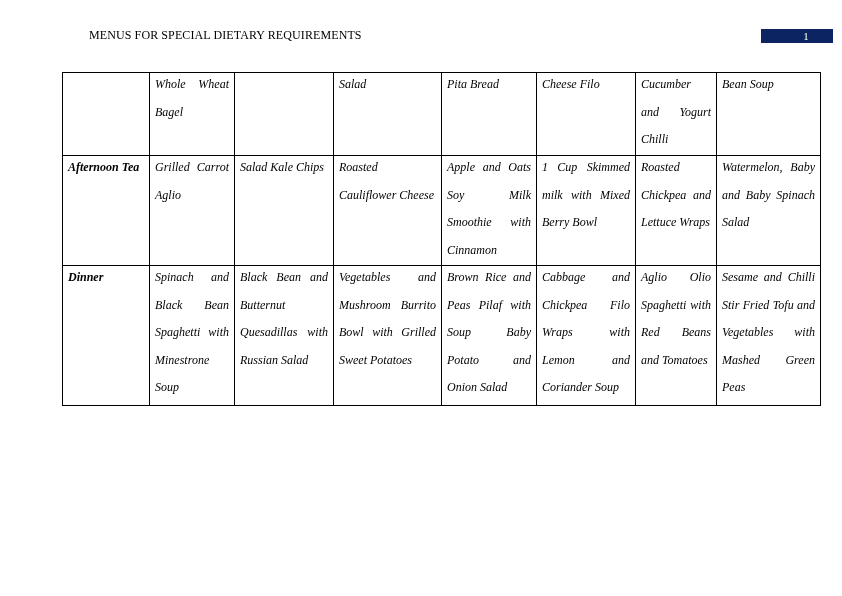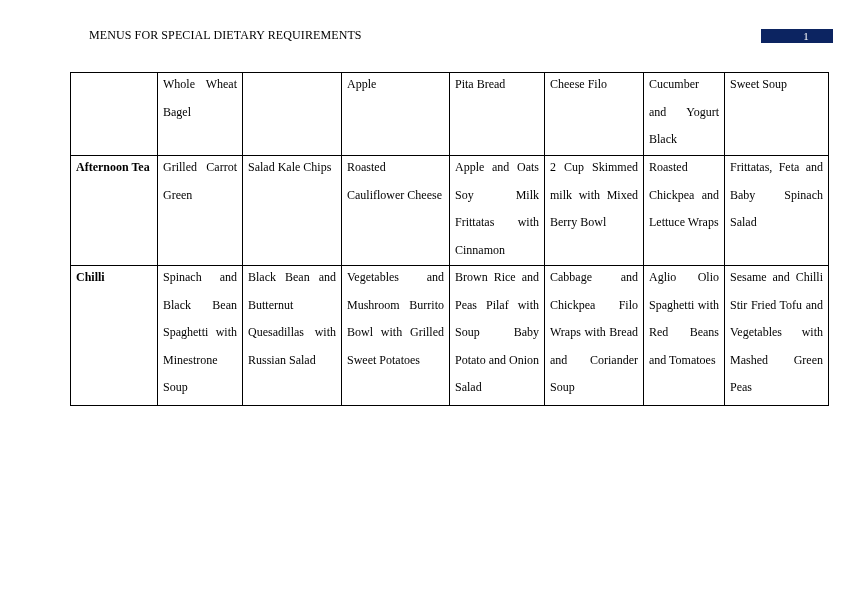--- a/index.html
+++ b/index.html
@@ -2,22 +2,22 @@
 <html><head>
   <meta charset="utf-8">
   <style>
     html, body { margin: 0; padding: 0; background: #ffffff; }
     body { width: 842px; height: 596px; position: relative; overflow: hidden;
            font-family: "Liberation Serif", "DejaVu Serif", serif; color: #000; }
     .header-title { position: absolute; left: 89px; top: 28px; font-size: 12px; letter-spacing: 0.1px; }
     .page-num { position: absolute; left: 761px; top: 29px; width: 72px; height: 14px;
                 background: #0c2461; color: #fff; font-size: 11px; line-height: 14px;
                 text-align: center; padding-left: 18px; box-sizing: border-box; }
-    table.menu { position: absolute; left: 70px; top: 72px; border-collapse: collapse;
-                 table-layout: fixed; width: 758px; }
+    table.menu { position: absolute; left: 62px; top: 72px; border-collapse: collapse;
+                 table-layout: fixed; width: 758px; font-style: italic; }
     table.menu td { border: 1px solid #000; vertical-align: top; font-size: 12px;
                     line-height: 27.5px; padding: 0 5px; text-align: justify;
                     text-align-last: left; box-sizing: border-box; }
     table.menu td.label { font-weight: bold; text-align: left; }
     tr.r0 { height: 83px; }
     tr.r1 { height: 110px; }
     tr.r2 { height: 140px; }
     table.menu td .cell-text { display: block; padding-top: 0; margin-top: -2px; }
   </style>
 </head>
@@ -40,79 +40,79 @@
   <tbody>
       <tr class="r0">
     <td class="label"></td>
     <td>
           <span class="cell-text">Whole Wheat Bagel</span>
         </td>
     <td>
           <span class="cell-text"></span>
         </td>
     <td>
-          <span class="cell-text">Apple</span>
+          <span class="cell-text">Salad</span>
         </td>
     <td>
           <span class="cell-text">Pita Bread</span>
         </td>
     <td>
           <span class="cell-text">Cheese Filo</span>
         </td>
     <td>
-          <span class="cell-text">Cucumber and Yogurt Black</span>
+          <span class="cell-text">Cucumber and Yogurt Chilli</span>
         </td>
     <td>
-          <span class="cell-text">Sweet Soup</span>
+          <span class="cell-text">Bean Soup</span>
         </td>
   </tr>
   <tr class="r1">
     <td class="label">
           <span class="cell-text">Afternoon Tea</span>
         </td>
     <td>
-          <span class="cell-text">Grilled Carrot Green</span>
+          <span class="cell-text">Grilled Carrot Aglio</span>
         </td>
     <td>
           <span class="cell-text">Salad Kale Chips</span>
         </td>
     <td>
           <span class="cell-text">Roasted Cauliflower Cheese</span>
         </td>
     <td>
-          <span class="cell-text">Apple and Oats Soy Milk Frittatas with Cinnamon</span>
+          <span class="cell-text">Apple and Oats Soy Milk Smoothie with Cinnamon</span>
         </td>
     <td>
-          <span class="cell-text">2 Cup Skimmed milk with Mixed Berry Bowl</span>
+          <span class="cell-text">1 Cup Skimmed milk with Mixed Berry Bowl</span>
         </td>
     <td>
           <span class="cell-text">Roasted Chickpea and Lettuce Wraps</span>
         </td>
     <td>
-          <span class="cell-text">Frittatas, Feta and Baby Spinach Salad</span>
+          <span class="cell-text">Watermelon, Baby and Baby Spinach Salad</span>
         </td>
   </tr>
   <tr class="r2">
     <td class="label">
-          <span class="cell-text">Chilli</span>
+          <span class="cell-text">Dinner</span>
         </td>
     <td>
           <span class="cell-text">Spinach and Black Bean Spaghetti with Minestrone Soup</span>
         </td>
     <td>
           <span class="cell-text">Black Bean and Butternut Quesadillas with Russian Salad</span>
         </td>
     <td>
           <span class="cell-text">Vegetables and Mushroom Burrito Bowl with Grilled Sweet Potatoes</span>
         </td>
     <td>
           <span class="cell-text">Brown Rice and Peas Pilaf with Soup Baby Potato and Onion Salad</span>
         </td>
     <td>
-          <span class="cell-text">Cabbage and Chickpea Filo Wraps with Bread and Coriander Soup</span>
+          <span class="cell-text">Cabbage and Chickpea Filo Wraps with Lemon and Coriander Soup</span>
         </td>
     <td>
           <span class="cell-text">Aglio Olio Spaghetti with Red Beans and Tomatoes</span>
         </td>
     <td>
           <span class="cell-text">Sesame and Chilli Stir Fried Tofu and Vegetables with Mashed Green Peas</span>
         </td>
   </tr>
 </tbody>
   </table>

